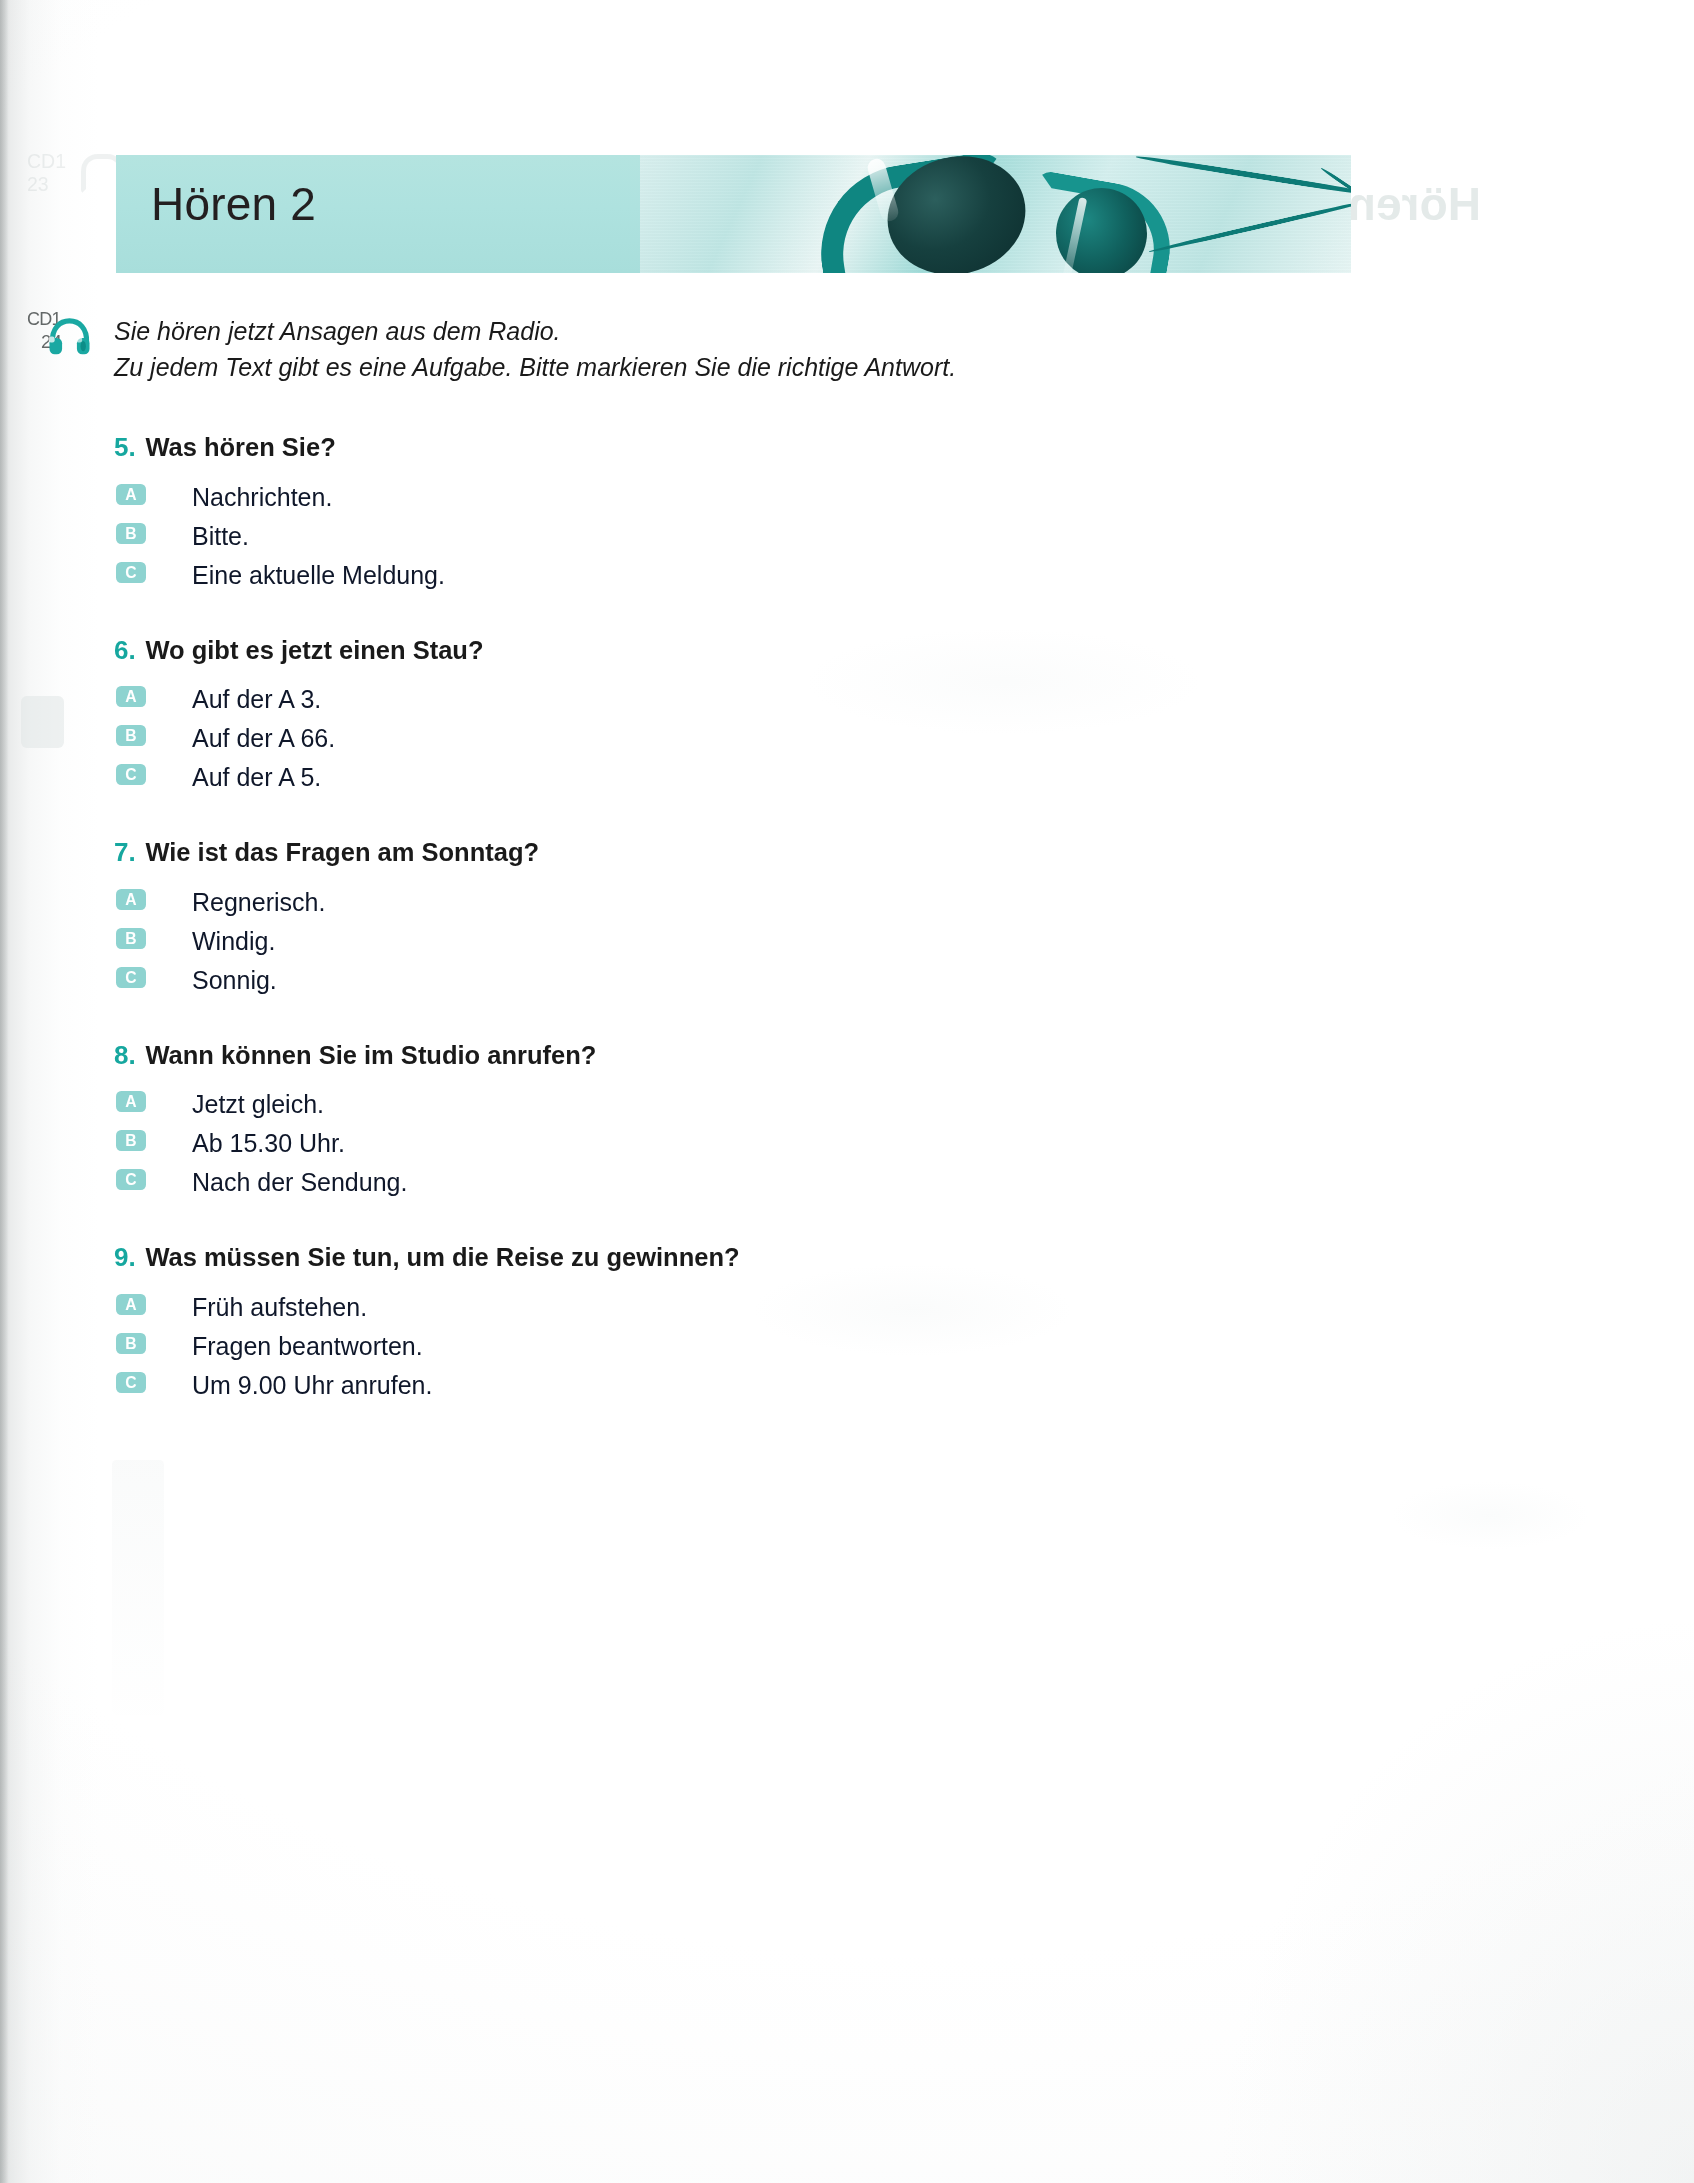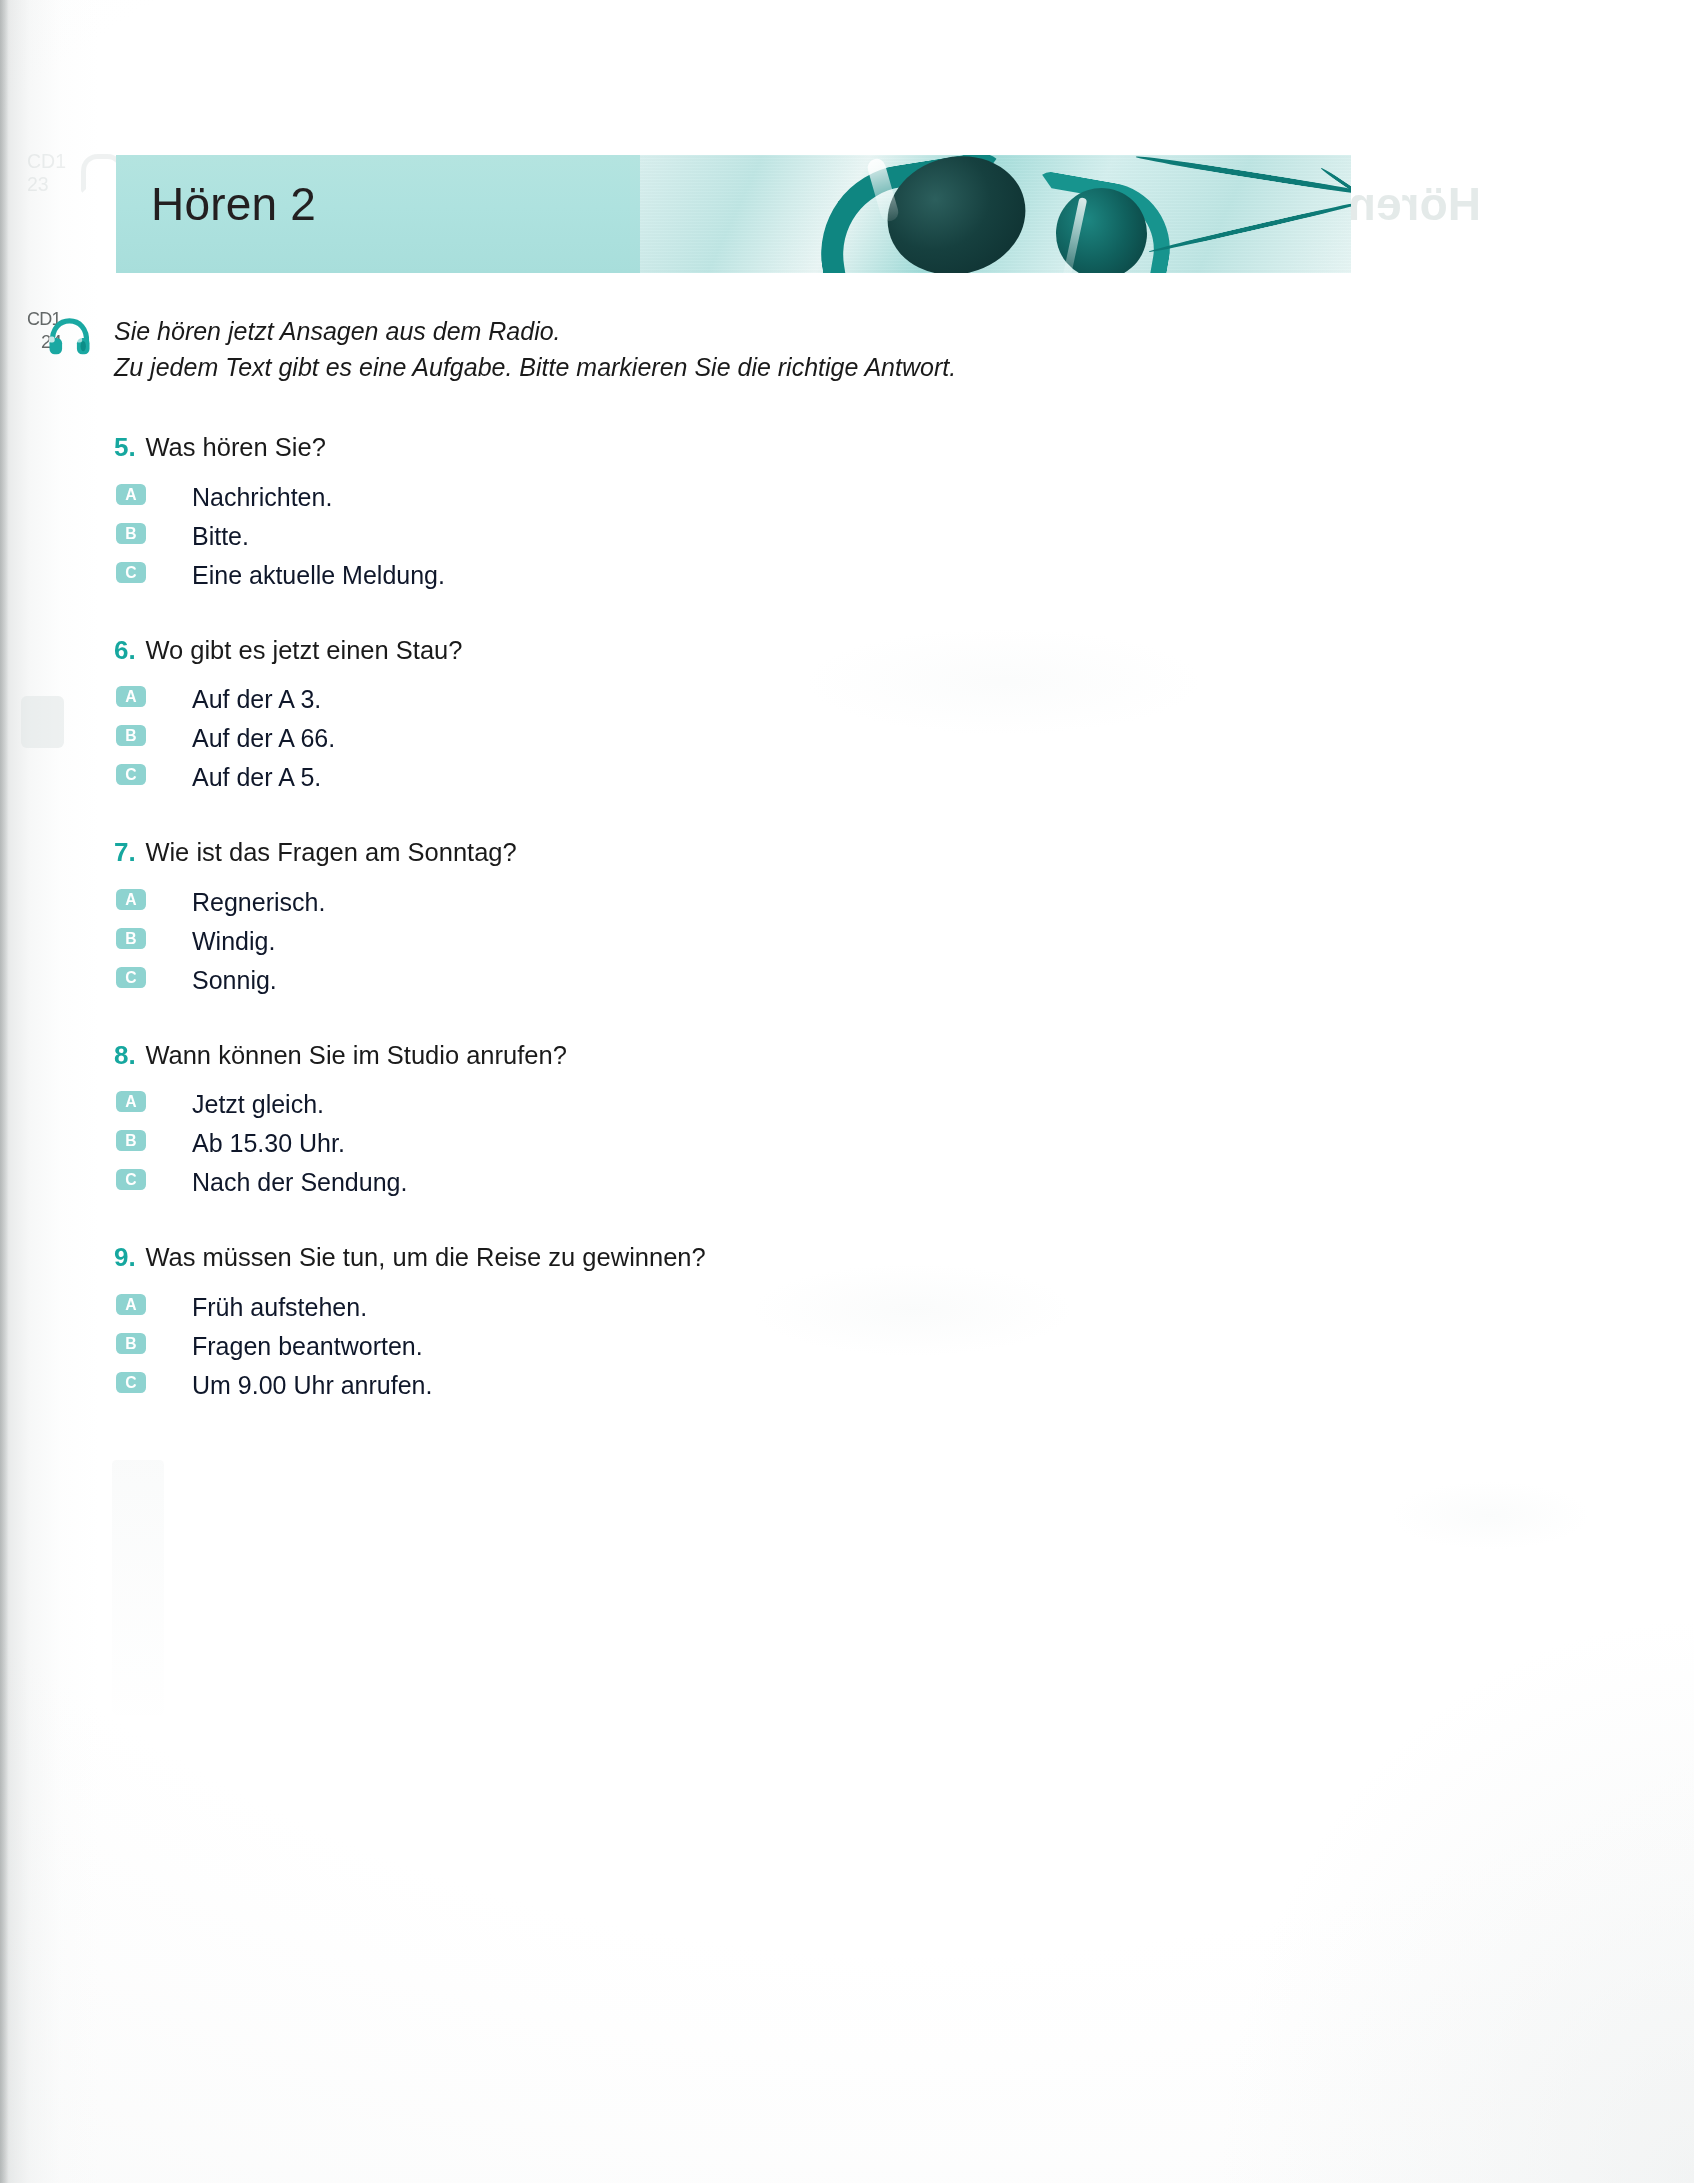--- a/index.html
+++ b/index.html
@@ -303,21 +303,21 @@
     color: #16a79f;
     font-size: 26px;
     font-weight: 700;
     vertical-align: top;
     line-height: 33px;
   }
   .q-text {
     display: inline-block;
     color: #1a1a1a;
     font-size: 25.5px;
-    font-weight: 400;
+    font-weight: 700;
     vertical-align: top;
     line-height: 33px;
     margin-left: 9.7px;
   }
   .options { position: relative; margin-top: 7.5px; }
   .option-row {
     position: relative;
     height: 39px;
     white-space: nowrap;
   }

